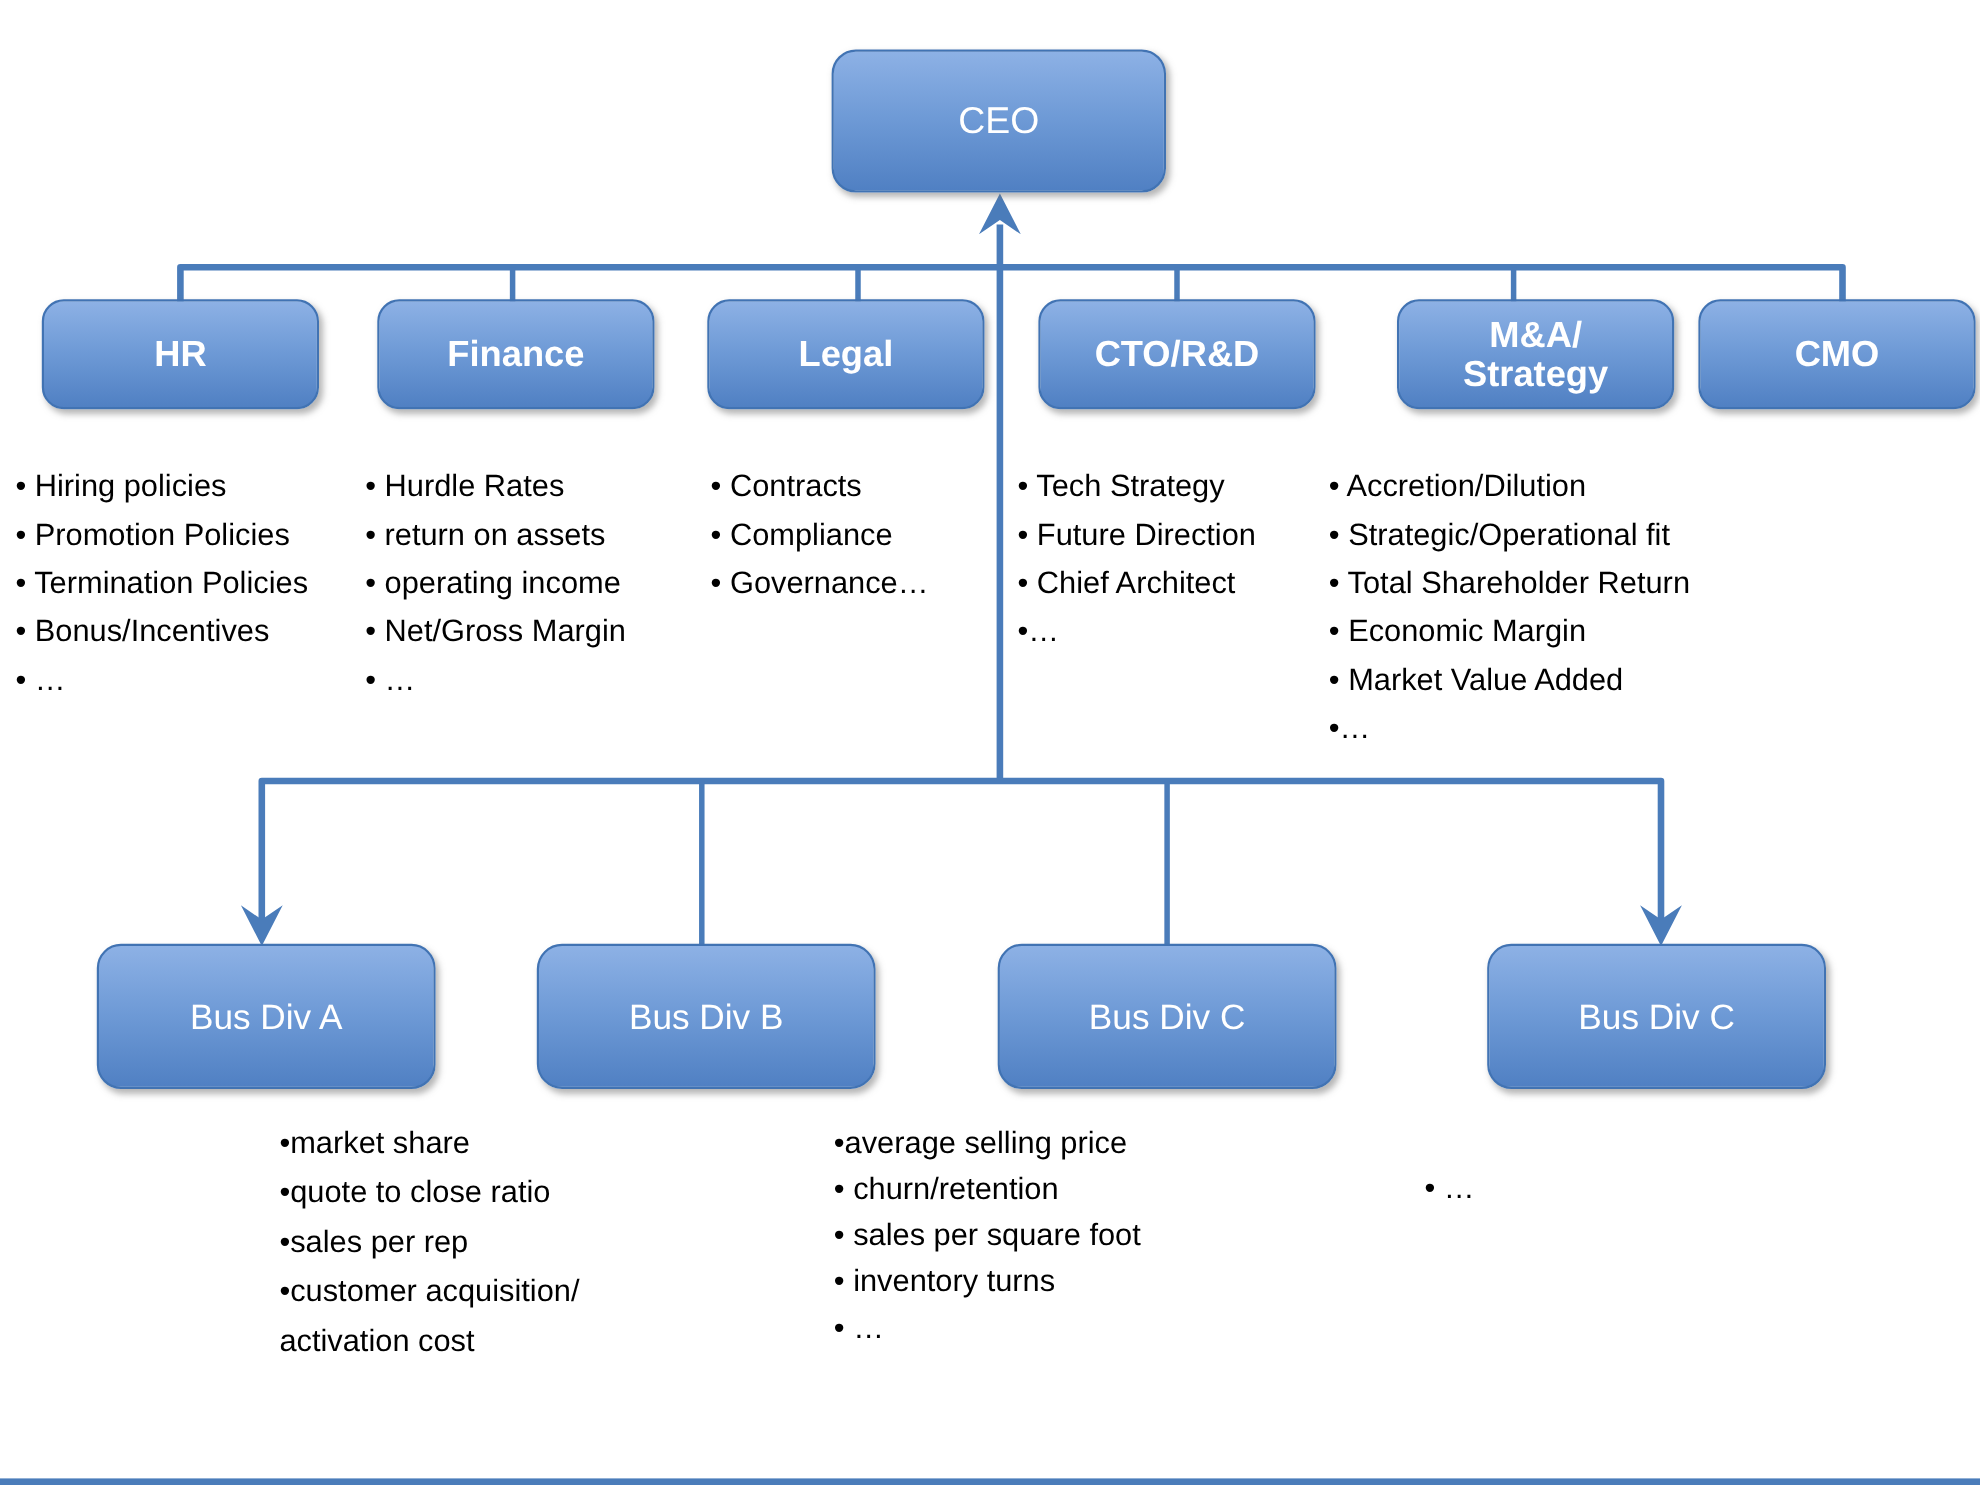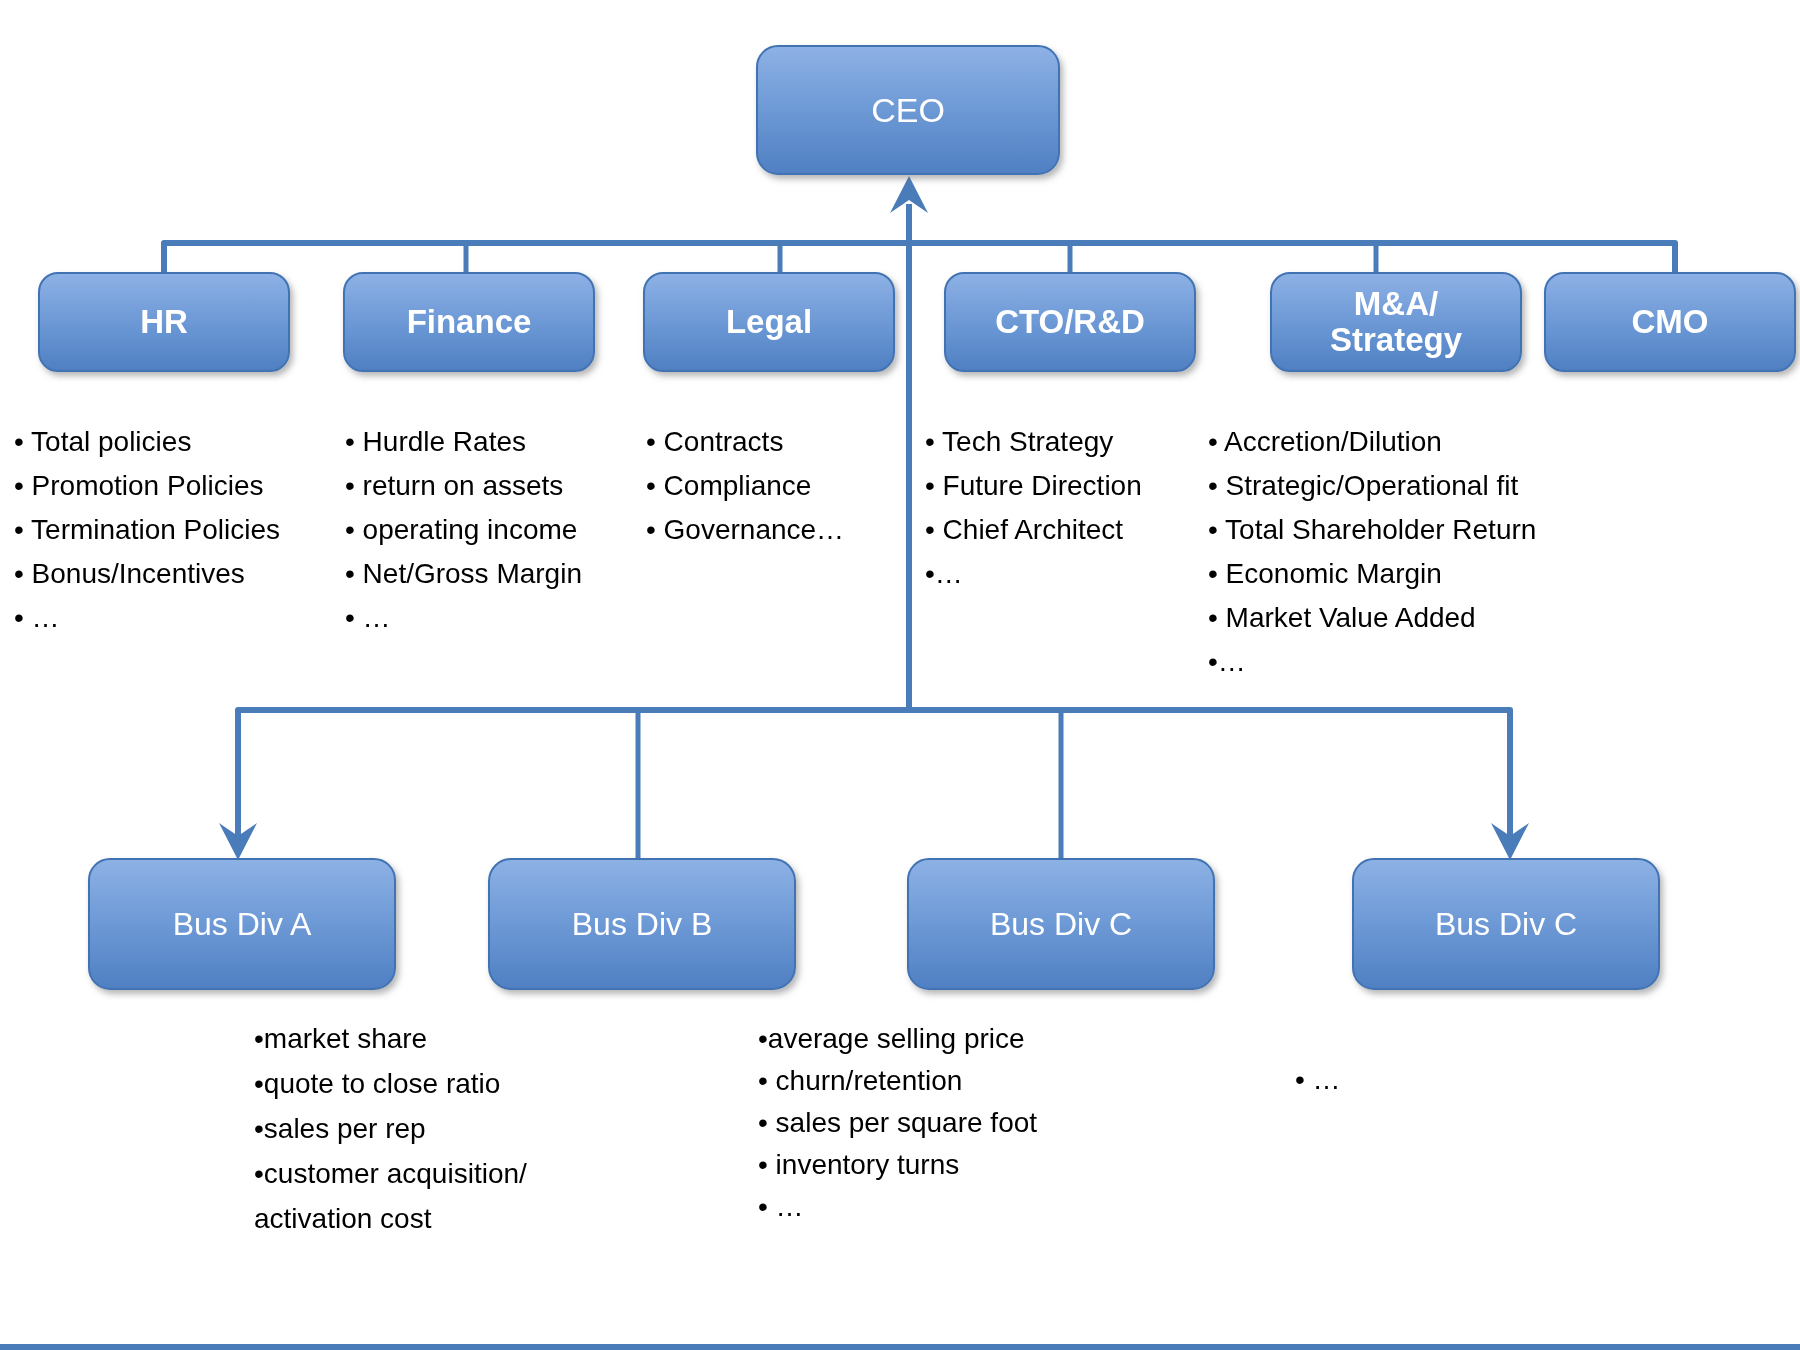--- a/index.html
+++ b/index.html
@@ -23,21 +23,21 @@
   }
   .lvl1{left:756px;top:45px;width:304px;height:130px;font-size:34px;}
   .lvl2{top:272px;width:252px;height:100px;font-size:33px;font-weight:bold;line-height:1.1;border-radius:20px;}
   .lvl3{top:858px;width:308px;height:132px;font-size:32px;}
   .n-hr{left:38px;} .n-finance{left:343px;} .n-legal{left:643px;}
   .n-cto{left:944px;} .n-ma{left:1249px;margin-left:21px;} .n-cmo{left:1544px;}
   .n-bda{left:88px;} .n-bdb{left:488px;border-radius:23px;} .n-bdc1{left:907px;} .n-bdc2{left:1352px;}
   .two-line span{display:block;}
   .blist{position:absolute;color:var(--bullet-text);font-size:28px;line-height:44px;white-space:nowrap;}
   .l2list{top:420px;}
-  .bl-hr{left:14px;} .bl-finance{left:332px;margin-left:13px;} .bl-legal{left:646px;}
+  .bl-hr{left:14px;} .bl-finance{left:332px;} .bl-legal{left:646px;}
   .bl-cto{left:925px;} .bl-ma{left:1208px;}
   .bl-bda{left:254px;top:1016px;line-height:45px;}
   .bl-bdb{left:758px;top:1018px;line-height:42px;}
   .bl-stray{left:1295px;top:1058px;}
 </style>
 </head>
 <body>
 
 <div id="canvas" style="--line: #4a7cba; --box-top: #8db1e5; --box-mid: #6e9ad6; --box-bot: #5080c3; --box-border: #4173b3; --box-text: #ffffff; --bullet-text: #000000;">
 
@@ -95,21 +95,21 @@
     <span>Bus Div B</span>
   </div>
   <div class="node lvl3 n-bdc1">
     <span>Bus Div C</span>
   </div>
   <div class="node lvl3 n-bdc2">
     <span>Bus Div C</span>
   </div>
 
   <div class="blist l2list bl-hr">
-      <div class="bullet-line">• Total policies</div>
+      <div class="bullet-line">• Hiring policies</div>
       <div class="bullet-line">• Promotion Policies</div>
       <div class="bullet-line">• Termination Policies</div>
       <div class="bullet-line">• Bonus/Incentives</div>
       <div class="bullet-line">• …</div>
     </div>
   <div class="blist l2list bl-finance">
       <div class="bullet-line">• Hurdle Rates</div>
       <div class="bullet-line">• return on assets</div>
       <div class="bullet-line">• operating income</div>
       <div class="bullet-line">• Net/Gross Margin</div>

